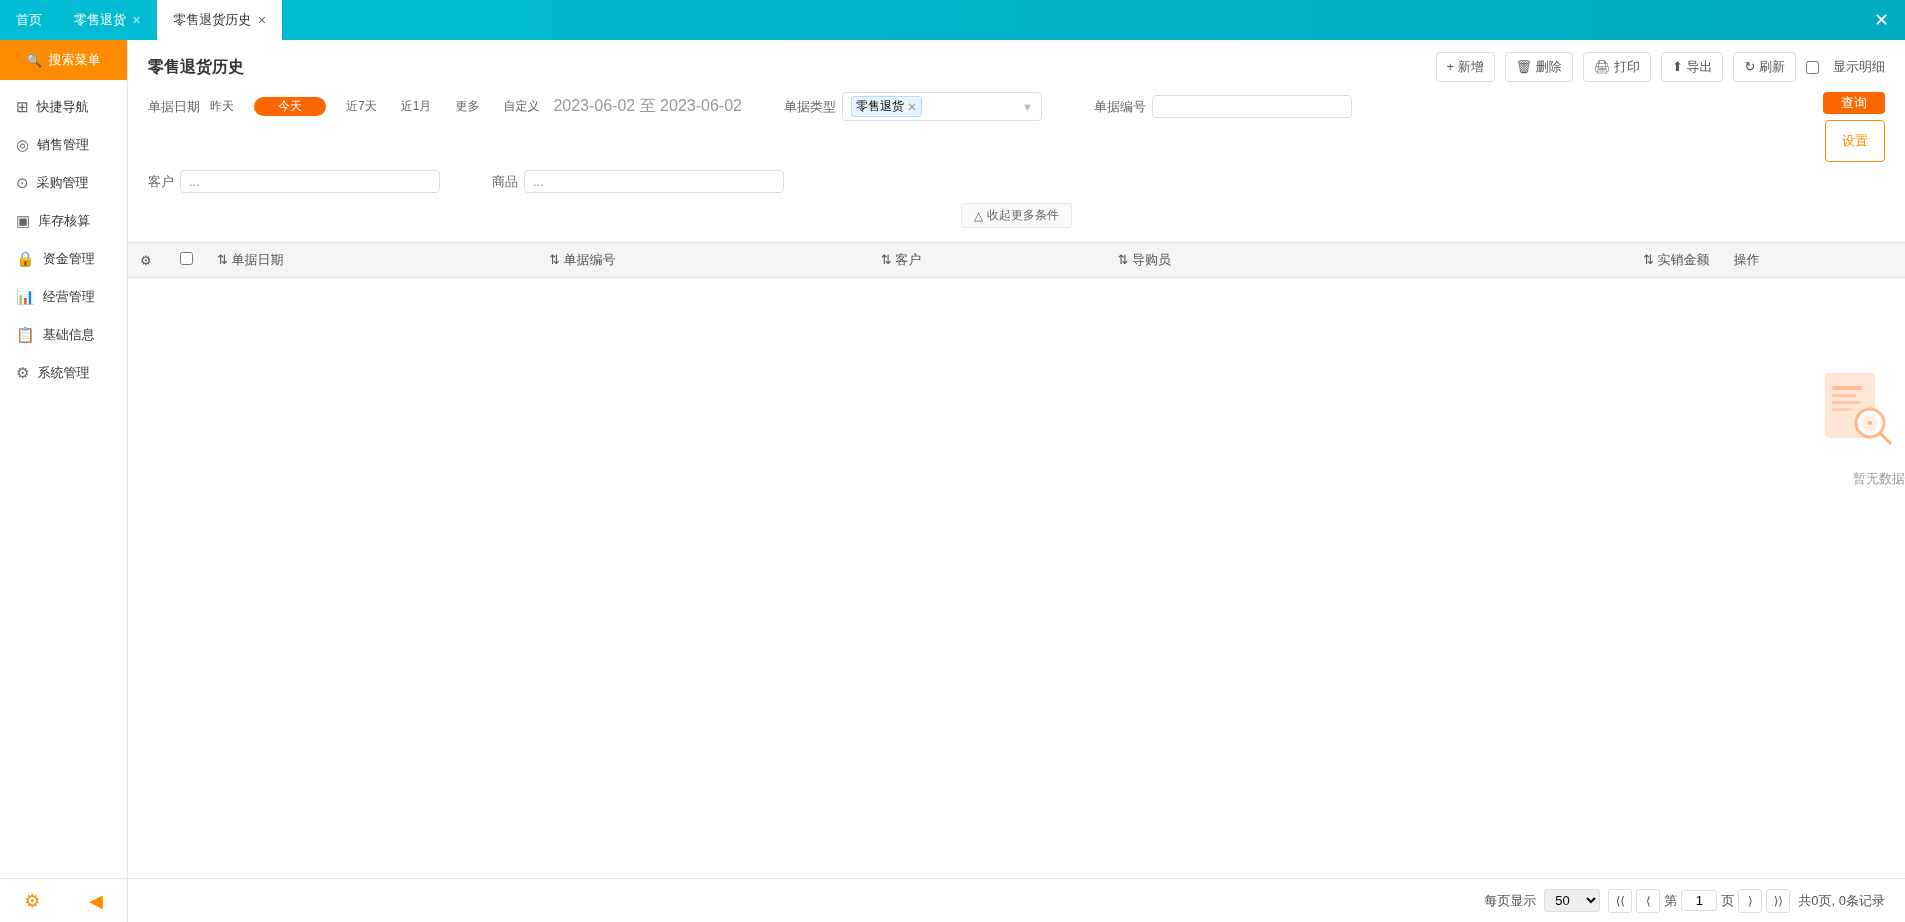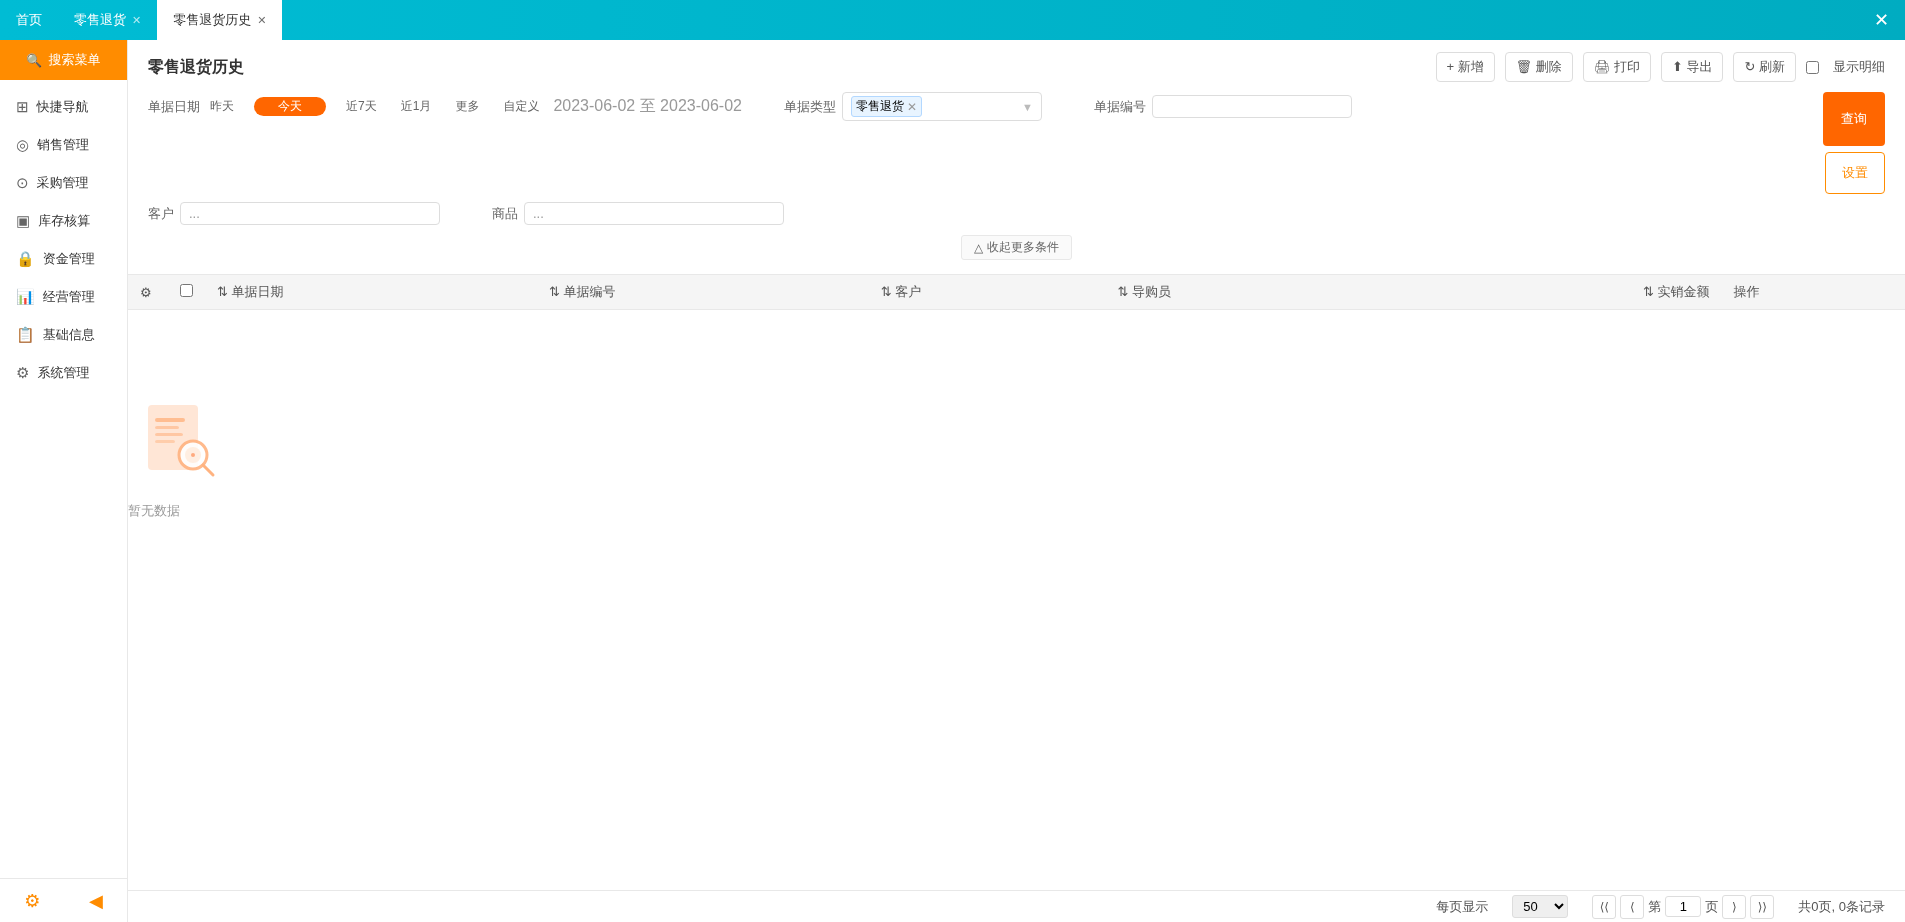--- a/index.html
+++ b/index.html
@@ -274,44 +274,44 @@
       border-bottom: 1px solid #e8e8e8;
       white-space: nowrap;
     }
     .settings-col { width: 40px; }
     .checkbox-col { width: 36px; }
 
     
     .empty-state {
       display: flex;
       flex-direction: column;
-      align-items: flex-start;
+      align-items: flex-end;
       justify-content: center;
       padding: 80px 0;
     }
     .empty-icon {
       width: 100px;
       height: 100px;
       margin-bottom: 12px;
     }
     .empty-text {
       font-size: 13px;
       color: #999;
     }
 
     
     .pagination-bar {
-      height: 32px;
+      height: 44px;
       background: #fff;
       border-top: 1px solid #e8e8e8;
       display: flex;
       align-items: center;
       justify-content: flex-end;
       padding: 0 20px;
-      gap: 24px;
+      gap: 8px;
       font-size: 13px;
       color: #555;
       flex-shrink: 0;
     }
     .pagination-select {
       border: 1px solid #ddd;
       border-radius: 3px;
       padding: 2px 6px;
       font-size: 13px;
     }
@@ -341,21 +341,21 @@
       padding: 2px 4px;
       font-size: 13px;
     }
 
     
     .action-query {
       background: #ff6600;
       color: #fff;
       border: none;
       border-radius: 4px;
-      padding: 18px 18px;
+      padding: 2px 18px;
       font-size: 13px;
       cursor: pointer;
     }
     .action-settings {
       background: #fff;
       color: #ff8c00;
       border: 1px solid #ff8c00;
       border-radius: 4px;
       padding: 11px 16px;
       font-size: 13px;

